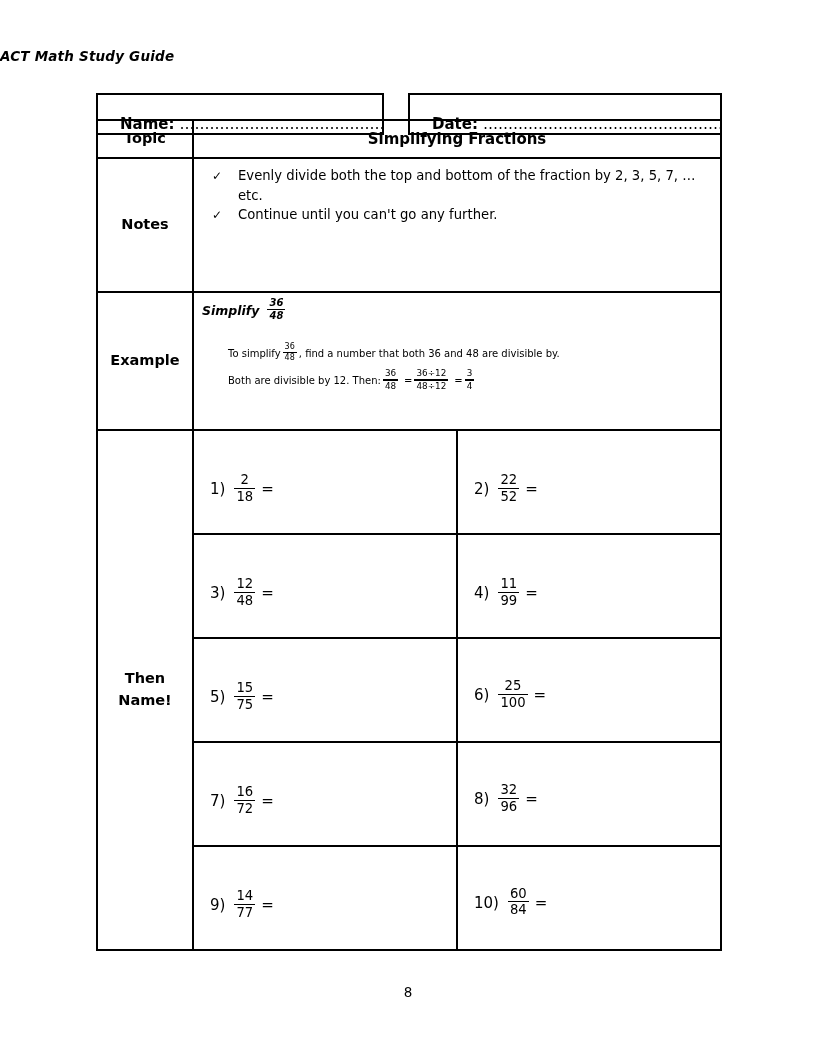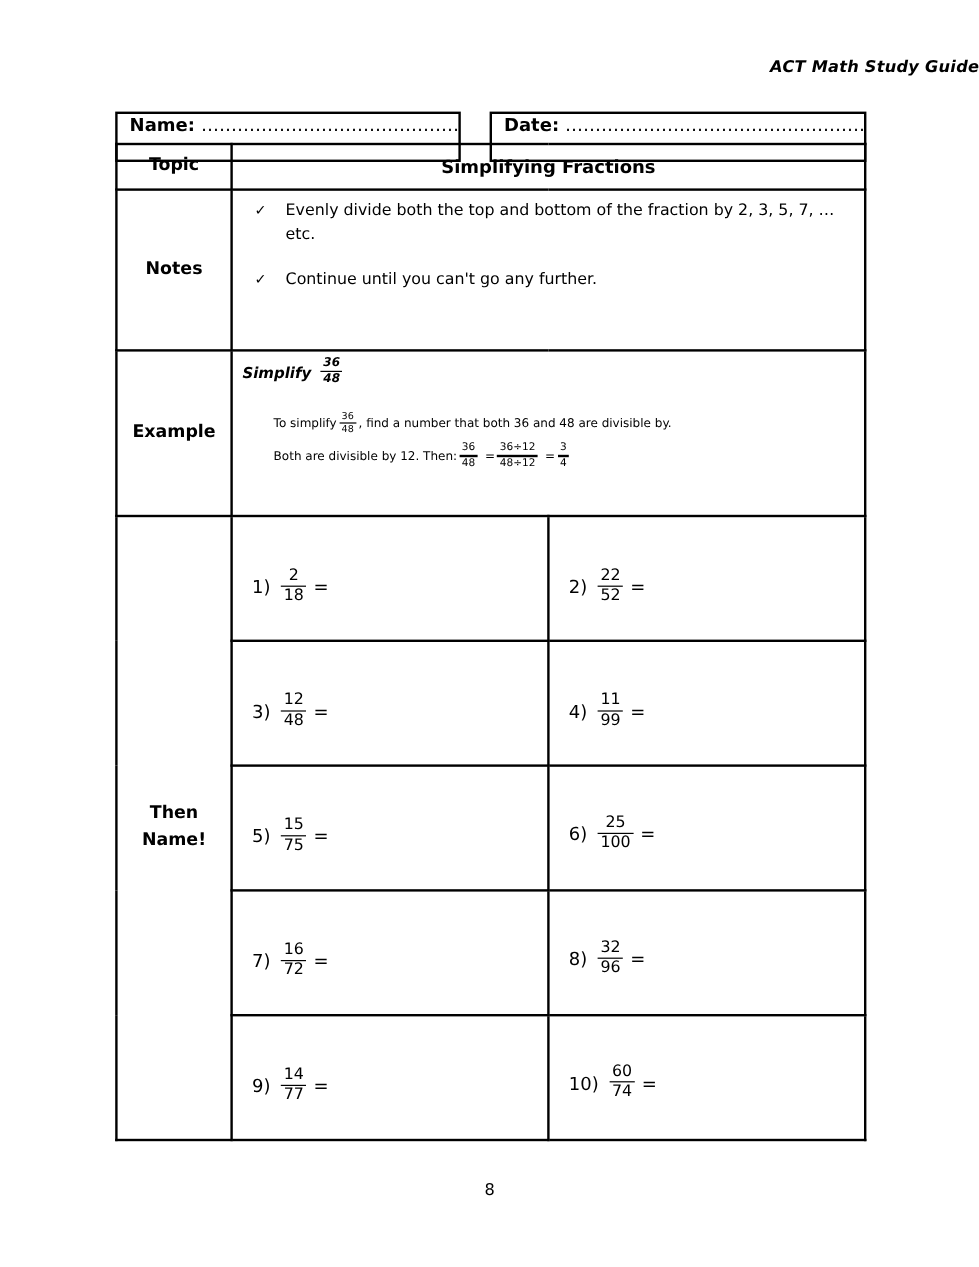--- a/index.html
+++ b/index.html
@@ -15,21 +15,21 @@
     position: relative;
     overflow: hidden;
   }
 
   
   .doc-title {
     position: absolute;
     top: 48px;
     left: 0;
     width: 816px;
-    text-align: right;
+    text-align: left;
     font-weight: bold;
     font-style: italic;
     font-size: 13.5px;
     letter-spacing: .2px;
   }
 
   
   .idrow {
     position: absolute;
     top: 93px;
@@ -37,22 +37,22 @@
     width: 626px;
     height: 42px;
     display: flex;
     justify-content: space-between;
   }
   .idbox {
     border: 2px solid #000;
     box-sizing: border-box;
     height: 42px;
     display: flex;
-    align-items: flex-start;
-    padding-left: 10px;
+    align-items: flex-end;
+    padding-left: 22px;
     overflow: hidden;
     white-space: nowrap;
   }
   .idbox.name { width: 288px; }
   .idbox.date { width: 314px; }
   .idbox .lbl {
     font-weight: bold;
     font-size: 15px;
     margin-right: 5px;
   }
@@ -108,21 +108,21 @@
     margin-bottom: 6px;
   }
   .note-line .tick {
     width: 26px;
     flex: 0 0 26px;
     font-size: 12px;
   }
   .note-cont {
     margin-left: 26px;
     font-size: 13.2px;
-    margin-bottom: 24px;
+    margin-bottom: 5px;
   }
 
   
   .example-body {
     height: 122px;
     padding: 6px 10px 8px 8px !important;
     vertical-align: top !important;
     border-radius: 18px;
   }
   .ex-head {
@@ -396,21 +396,21 @@
           <span class="den">77</span>
         </span>
         <span class="eq">=</span>
       </div>
     </td>
     <td class="prob r10">
       <div class="prob-inner">
         <span class="prob-num">10)</span>
         <span class="frac big">
           <span class="num">60</span>
-          <span class="den">74</span>
+          <span class="den">84</span>
         </span>
         <span class="eq">=</span>
       </div>
     </td>
   </tr>
 </tbody>
   </table>
 
 <div class="page-no">8</div>
 

